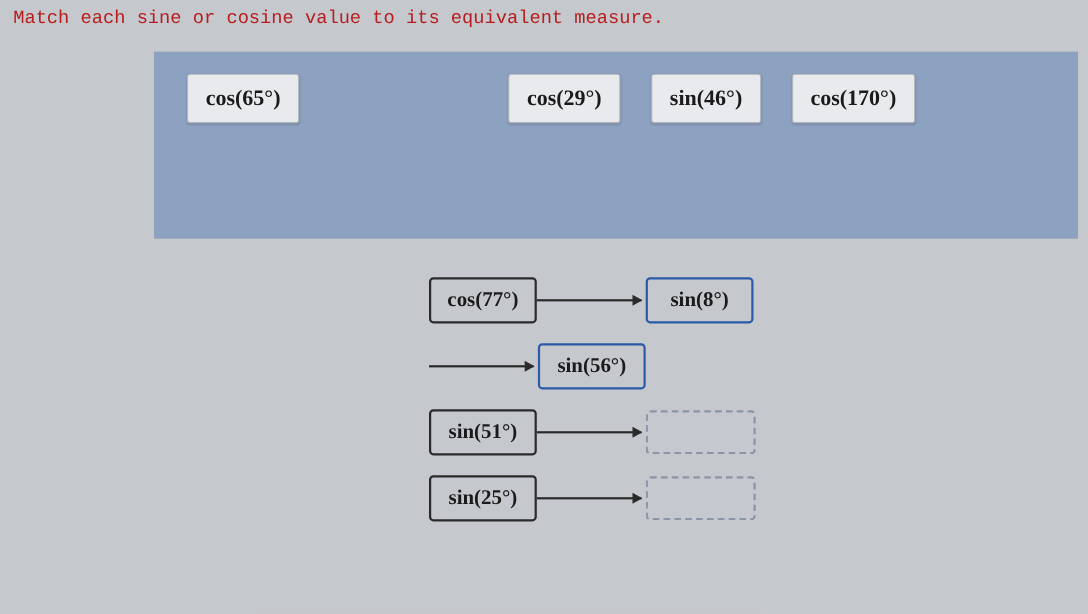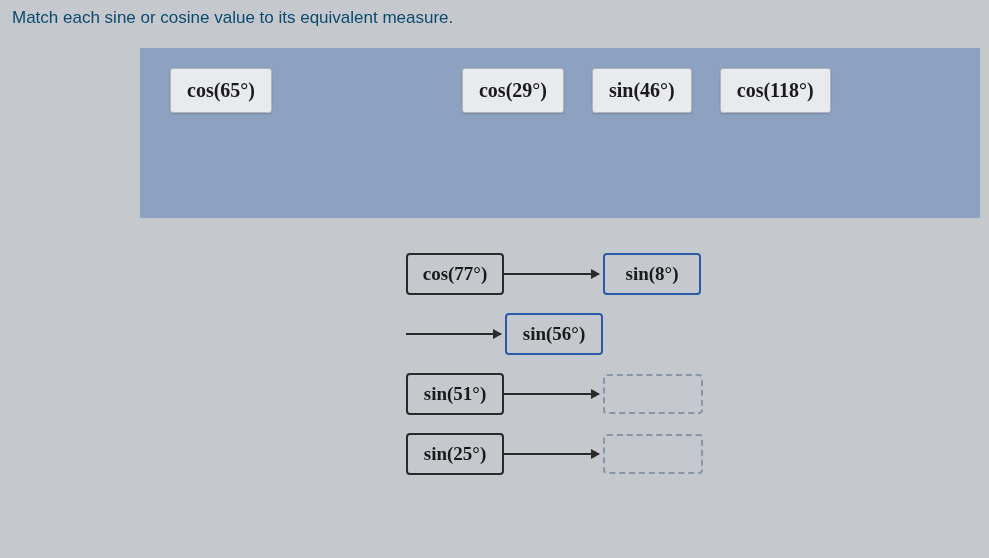--- a/index.html
+++ b/index.html
@@ -5,23 +5,24 @@
     * { box-sizing: border-box; margin: 0; padding: 0; }
     body {
       font-family: Arial, sans-serif;
       width: 989px;
       height: 558px;
       background: #c5c8cd;
       overflow: hidden;
     }
     .instruction {
       font-size: 17px;
-      color: #0c4a6e;
+      color: #b91c1c;
       padding: 8px 12px;
       background: #c5c8cd;
+      font-family: Liberation Mono, monospace;
     }
     .drag-bank {
       margin: 12px 0 0 140px;
       width: 840px;
       height: 170px;
       background: #8da1c0;
       padding: 20px 30px;
       display: flex;
       align-items: flex-start;
       gap: 0;
@@ -43,21 +44,20 @@
     .bank-spacer-3 { width: 28px; }
     .match-area {
       margin-top: 35px;
       margin-left: 390px;
     }
     .match-row {
       display: flex;
       align-items: center;
       margin-bottom: 18px;
       gap: 0;
-      margin-left: 16px;
     }
     .source-tile {
       background: transparent;
       border: 2px solid #2a2a2a;
       border-radius: 4px;
       padding: 8px 12px;
       font-family: 'Times New Roman', serif;
       font-size: 19px;
       font-weight: bold;
       color: #1a1a1a;
@@ -105,21 +105,21 @@
 
 <div class="instruction">Match each sine or cosine value to its equivalent measure.</div>
 
 <div class="drag-bank">
   <div class="bank-tile">cos(65°)</div>
   <div class="bank-spacer-1"></div>
   <div class="bank-tile">cos(29°)</div>
   <div class="bank-spacer-2"></div>
   <div class="bank-tile">sin(46°)</div>
   <div class="bank-spacer-3"></div>
-  <div class="bank-tile">cos(118°)</div>
+  <div class="bank-tile">cos(170°)</div>
 </div>
 
 <div class="match-area">
   <div class="match-row">
     <div class="source-tile">cos(77°)</div>
     <div class="arrow"></div>
     <div class="drop-tile">sin(8°)</div>
   </div>
   <div class="match-row">
     <div class="arrow"></div>

